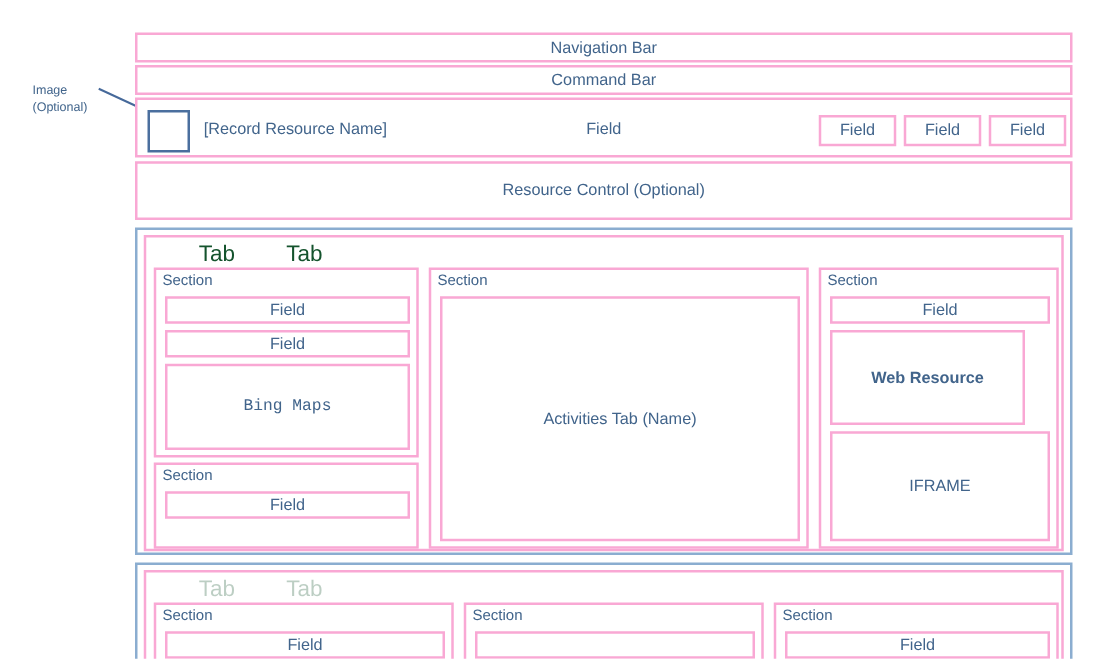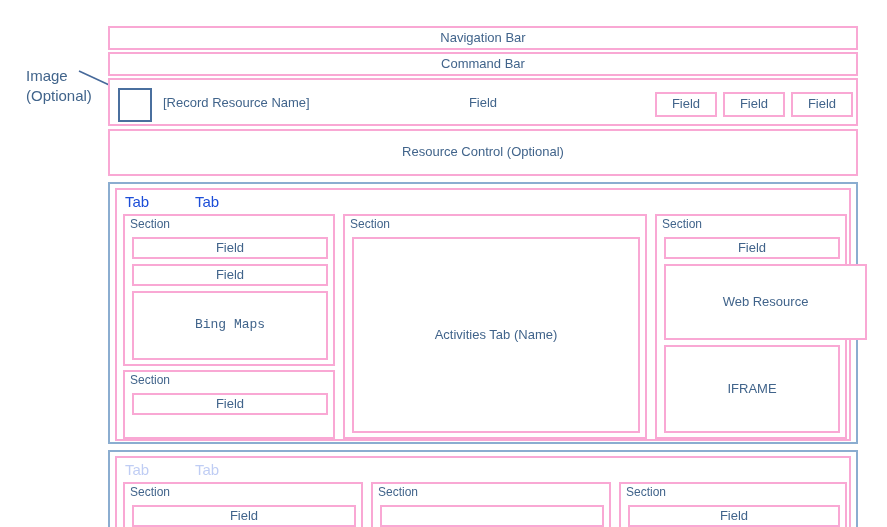--- a/index.html
+++ b/index.html
@@ -47,28 +47,29 @@
     top: 2px;
     left: 5px;
     font-size: 12px;
     color: #41648b;
     line-height: 1.15;
   }
 
   
   .tab-lbl {
     position: absolute;
-    font-size: 15px;
-    color: #1d4ed8;
+    font-size: 18px;
+    color: #14532d;
+    margin-left: 34px;
   }
 
   
   .annot {
     position: absolute;
-    font-size: 15px;
+    font-size: 10px;
     color: #41648b;
     line-height: 1.35;
     text-align: left;
     white-space: nowrap;
   }
 
   .arrow-svg {
     position: absolute;
     overflow: visible;
     pointer-events: none;
@@ -159,21 +160,21 @@
         <span class="lbl">Activities Tab (Name)</span>
       </div>
     </div>
 
     <div class="wbox" style="left:538px; top:24px; width:192px; height:225px;">
       <span class="sec-title">Section</span>
 
       <div class="wbox centered" style="left:7px; top:21px; width:176px; height:22px;">
         <span class="lbl">Field</span>
       </div>
-      <div class="wbox centered" style="left:7px; top:48px; width:203px; height:76px;">
+      <div class="wbox centered" style="left:7px; top:48px; width:156px; height:76px;font-weight:bold;">
         <span class="lbl">Web Resource</span>
       </div>
       <div class="wbox centered" style="left:7px; top:129px; width:176px; height:88px;">
         <span class="lbl">IFRAME</span>
       </div>
     </div>
 
   </div>
 </div>
 

